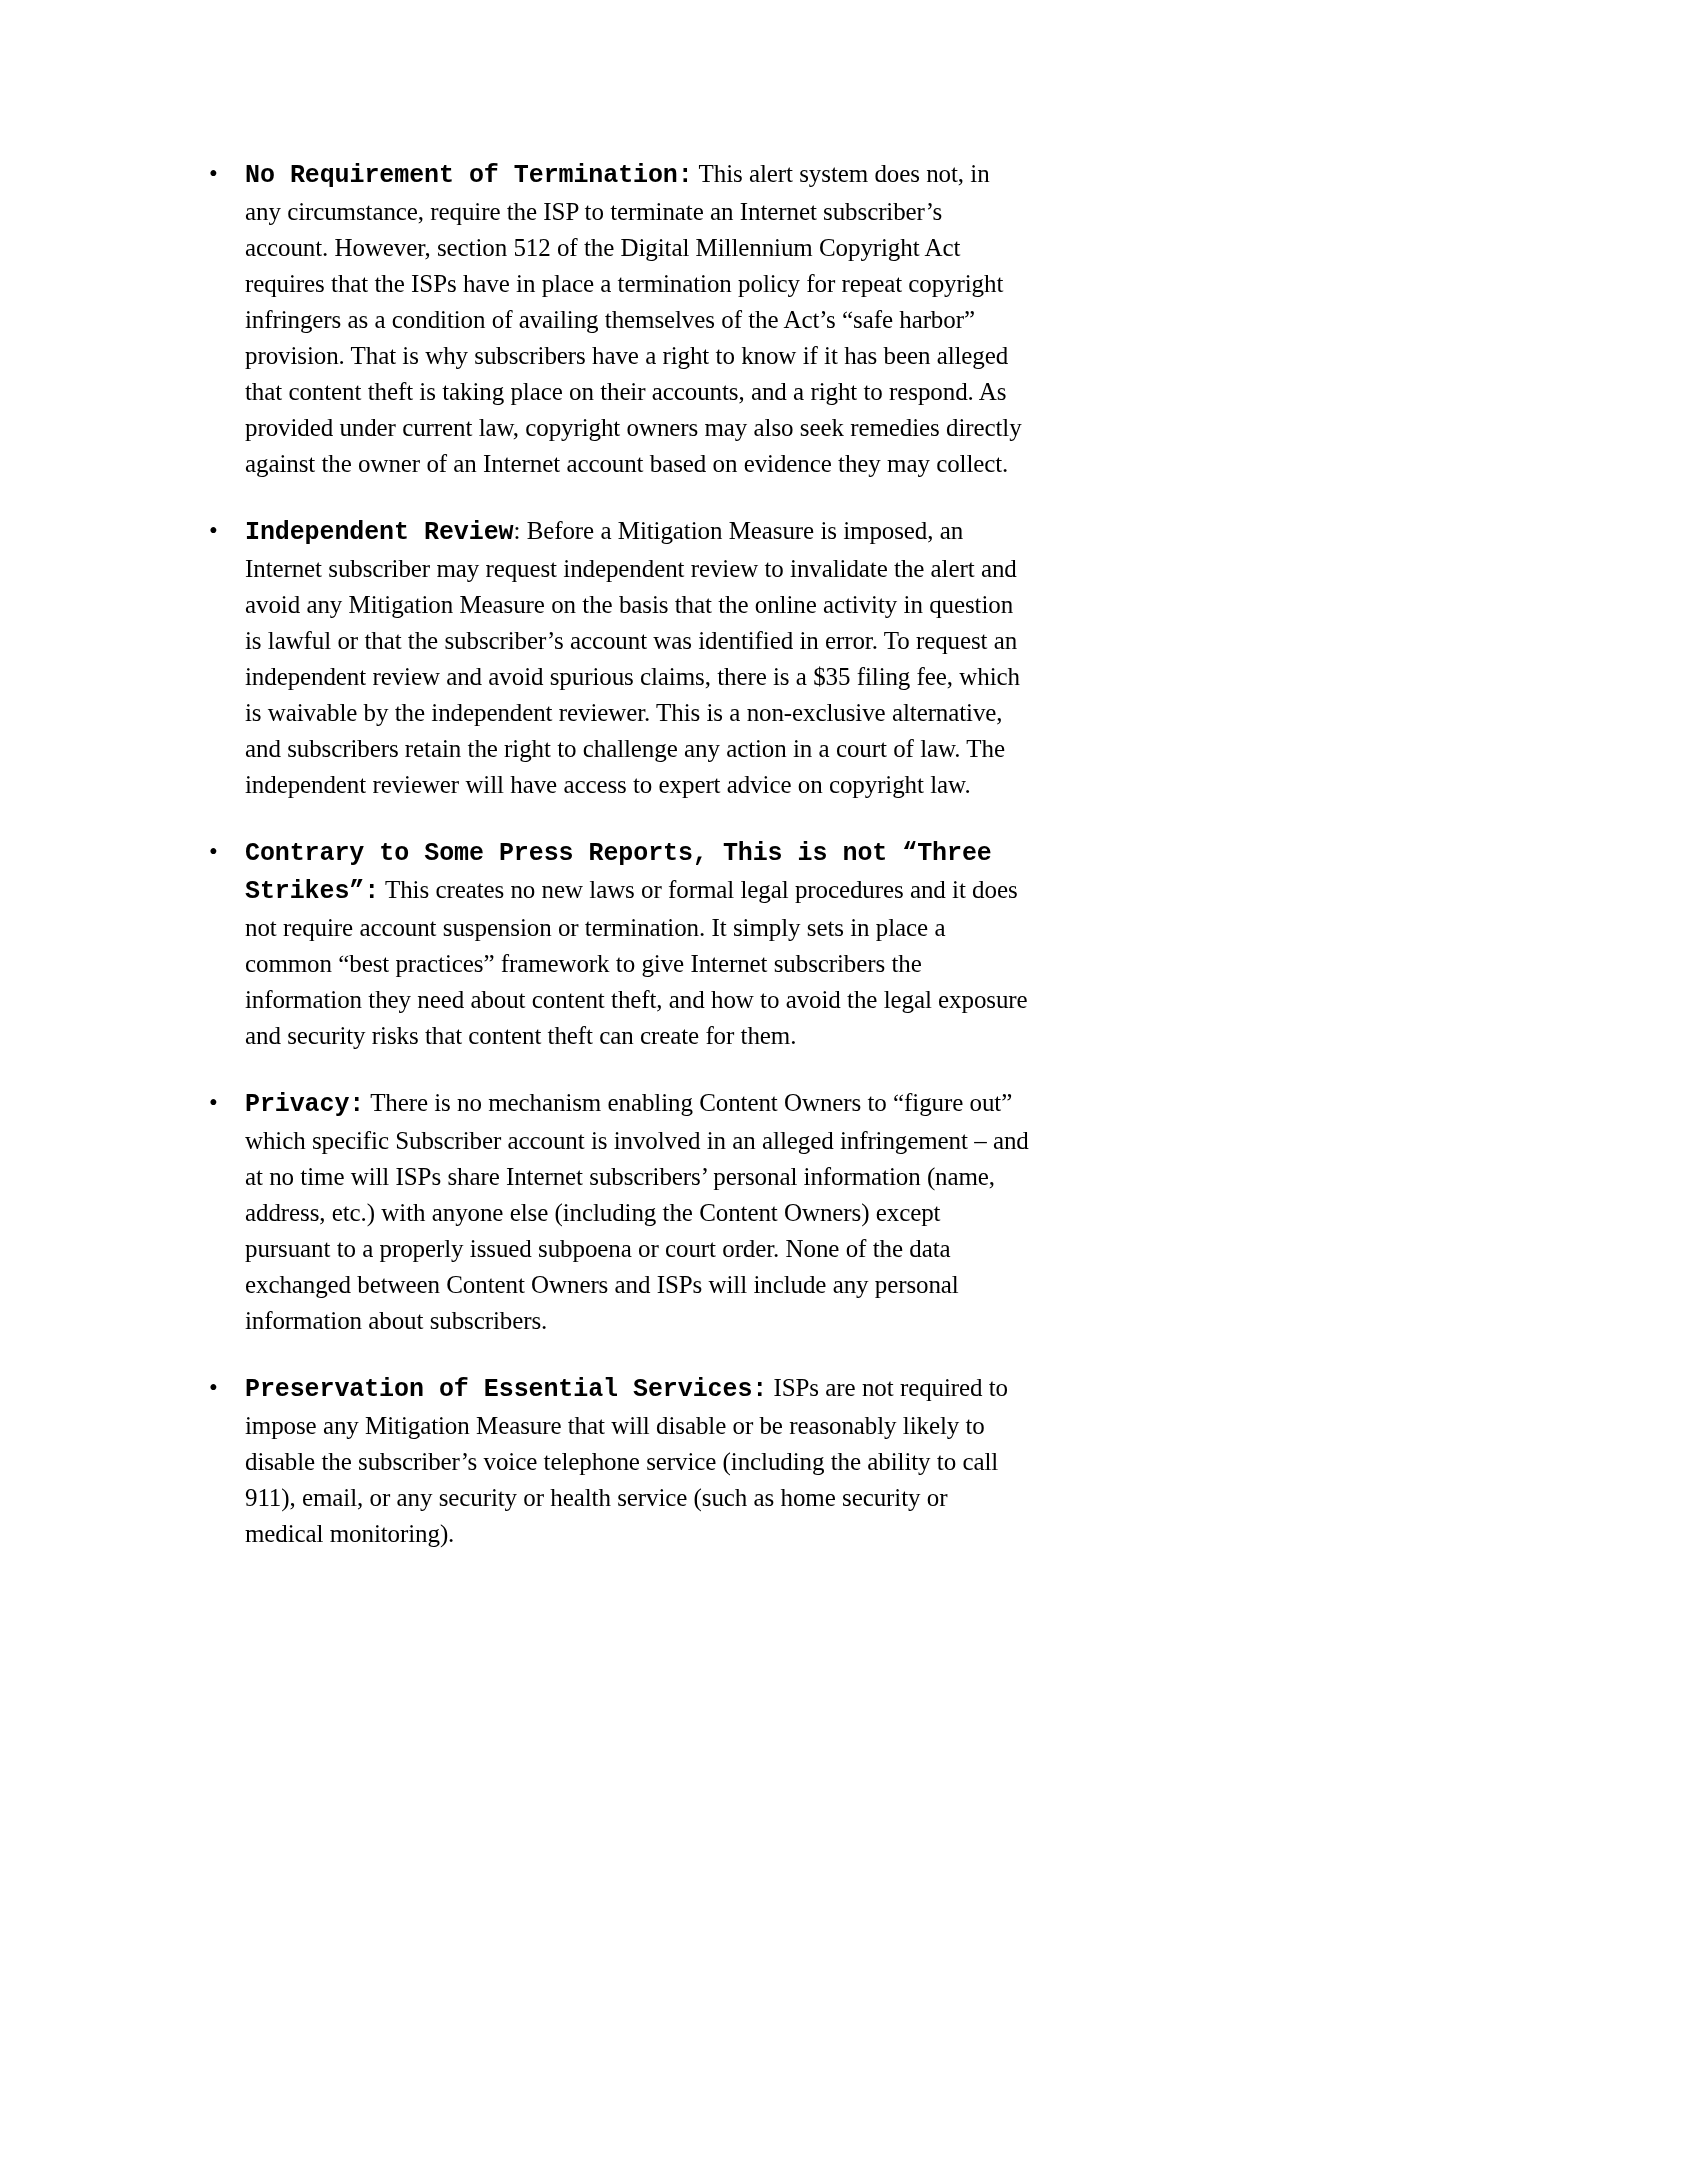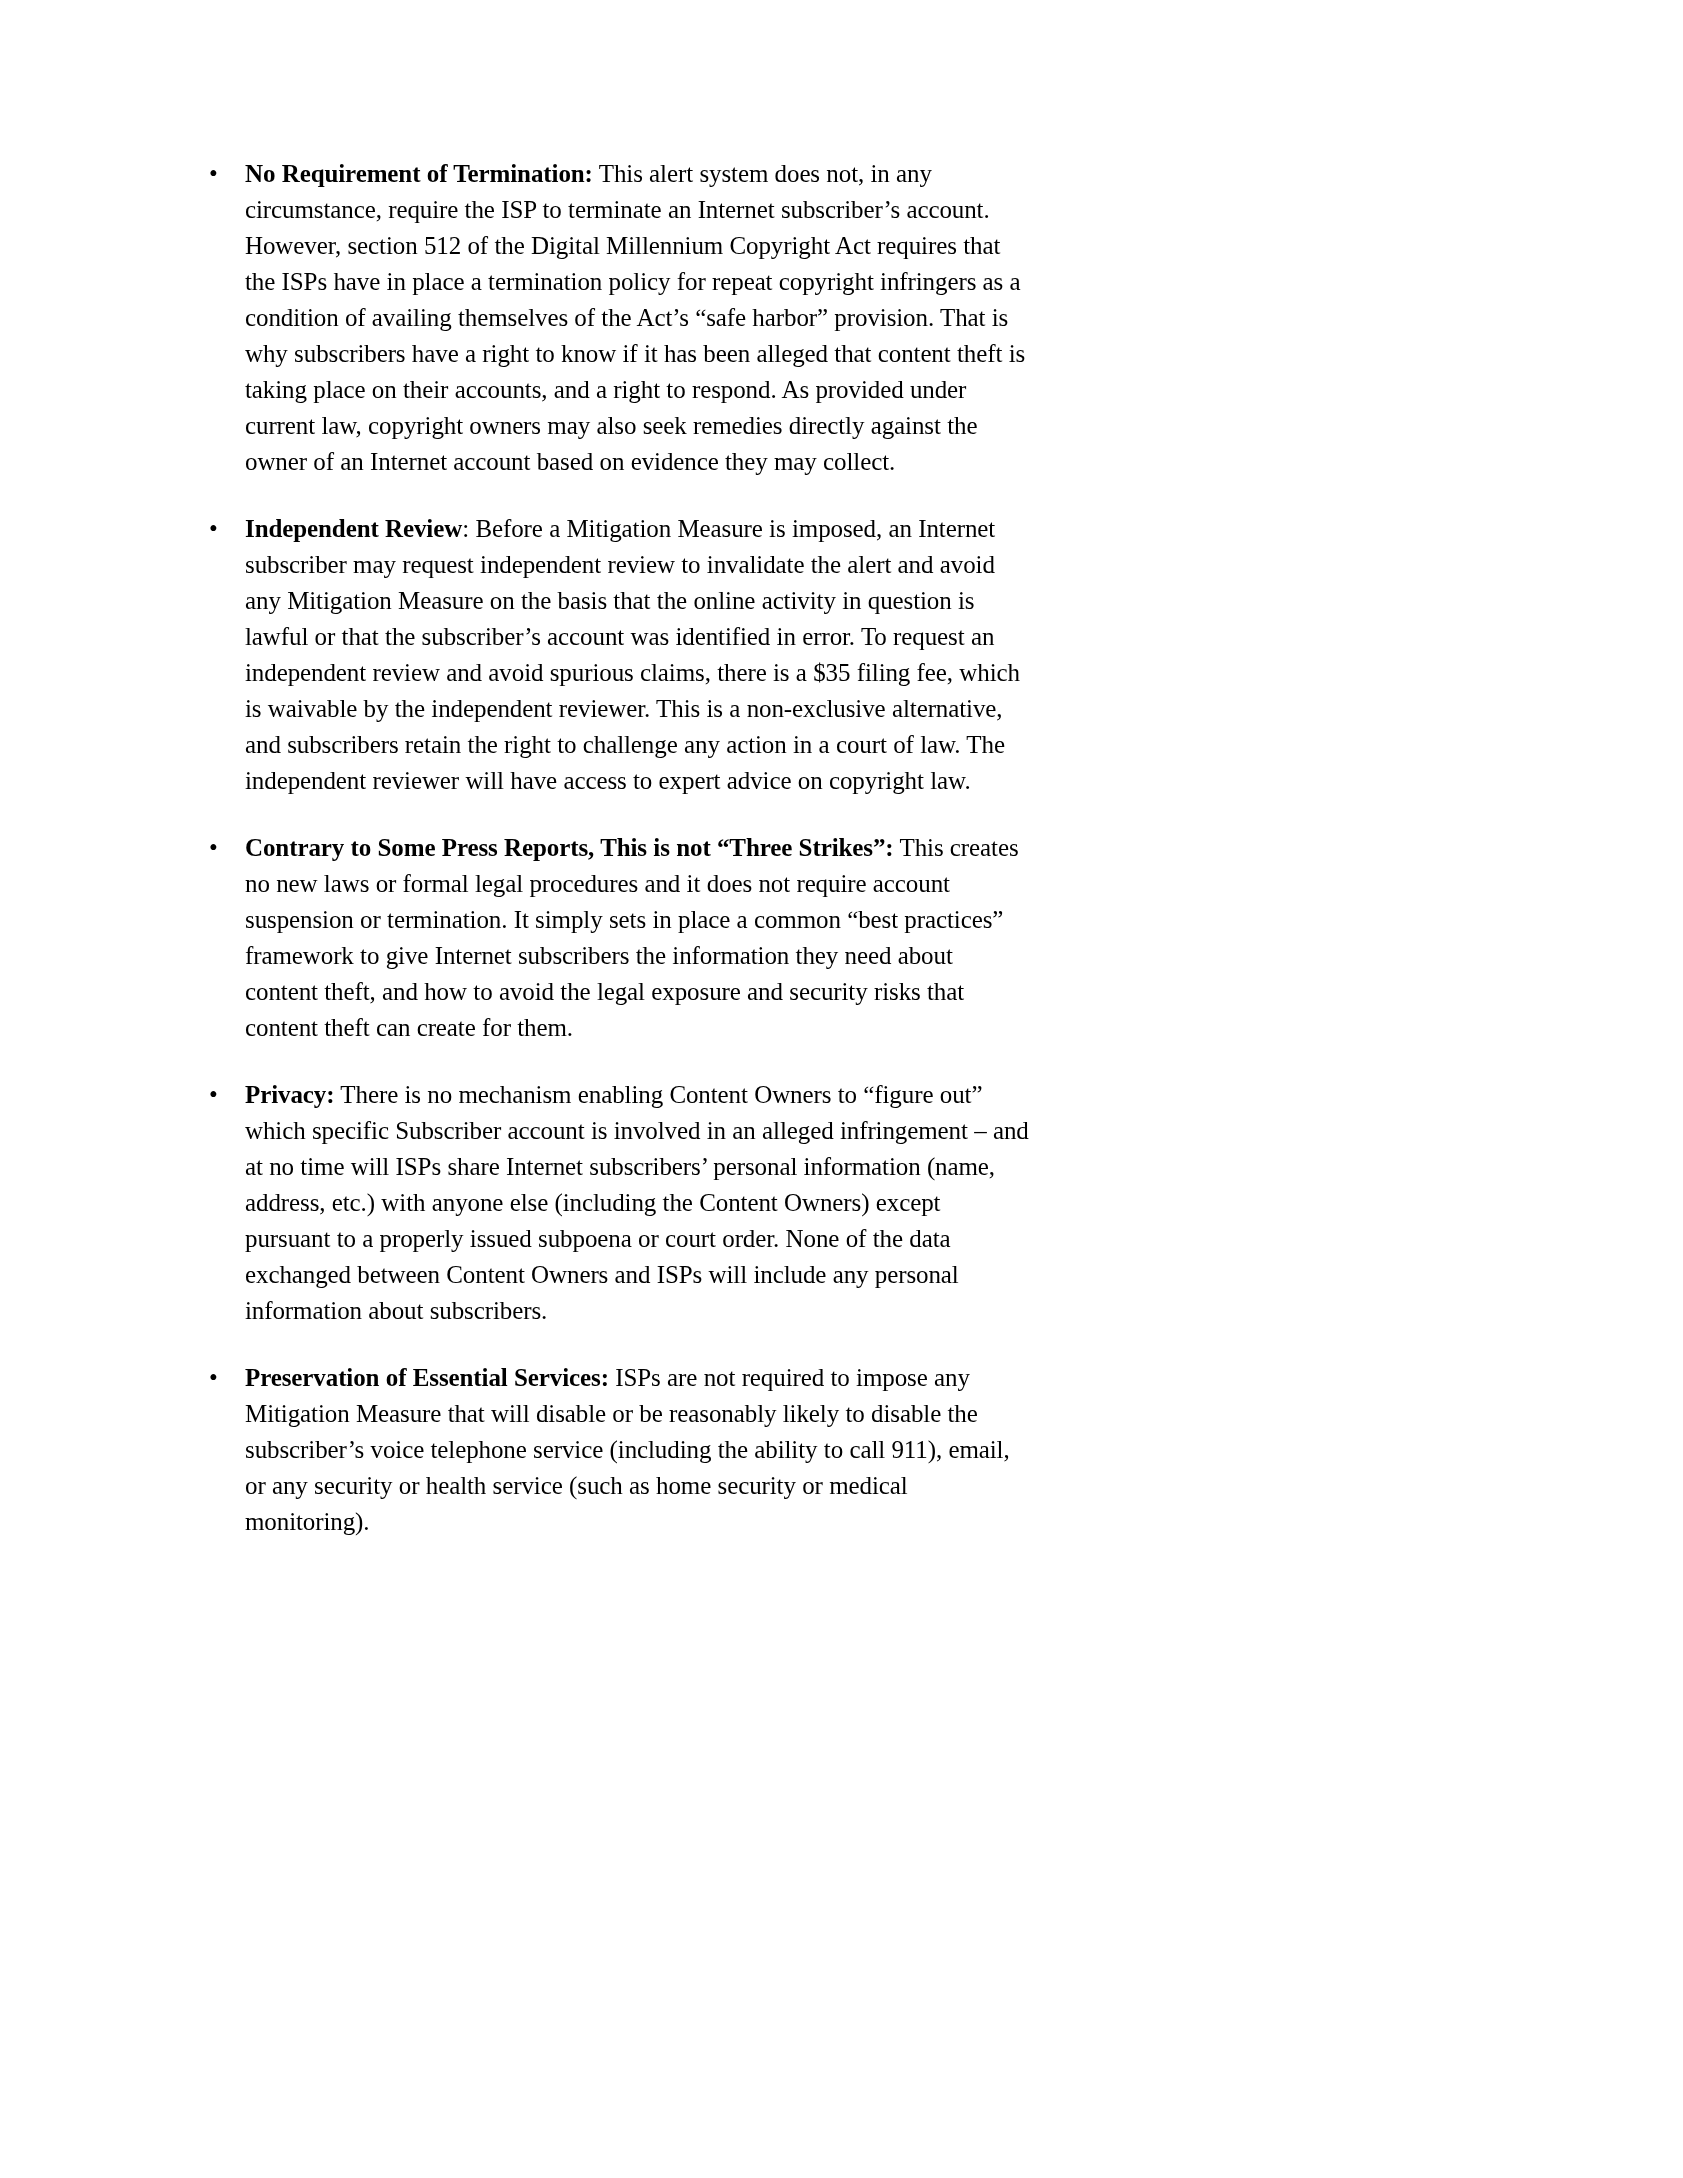--- a/index.html
+++ b/index.html
@@ -57,20 +57,21 @@
     left: 2px;
     top: 0;
     width: 20px;
     font-size: 25px;
     line-height: 36px;
     text-align: left;
   }
 
   .lead-in {
     font-weight: bold;
+    font-family: Liberation Mono, monospace;
   }
 
   .para-text {
     font-weight: normal;
   }
 </style>
 </head>
 <body>
 
 <div class="page">

